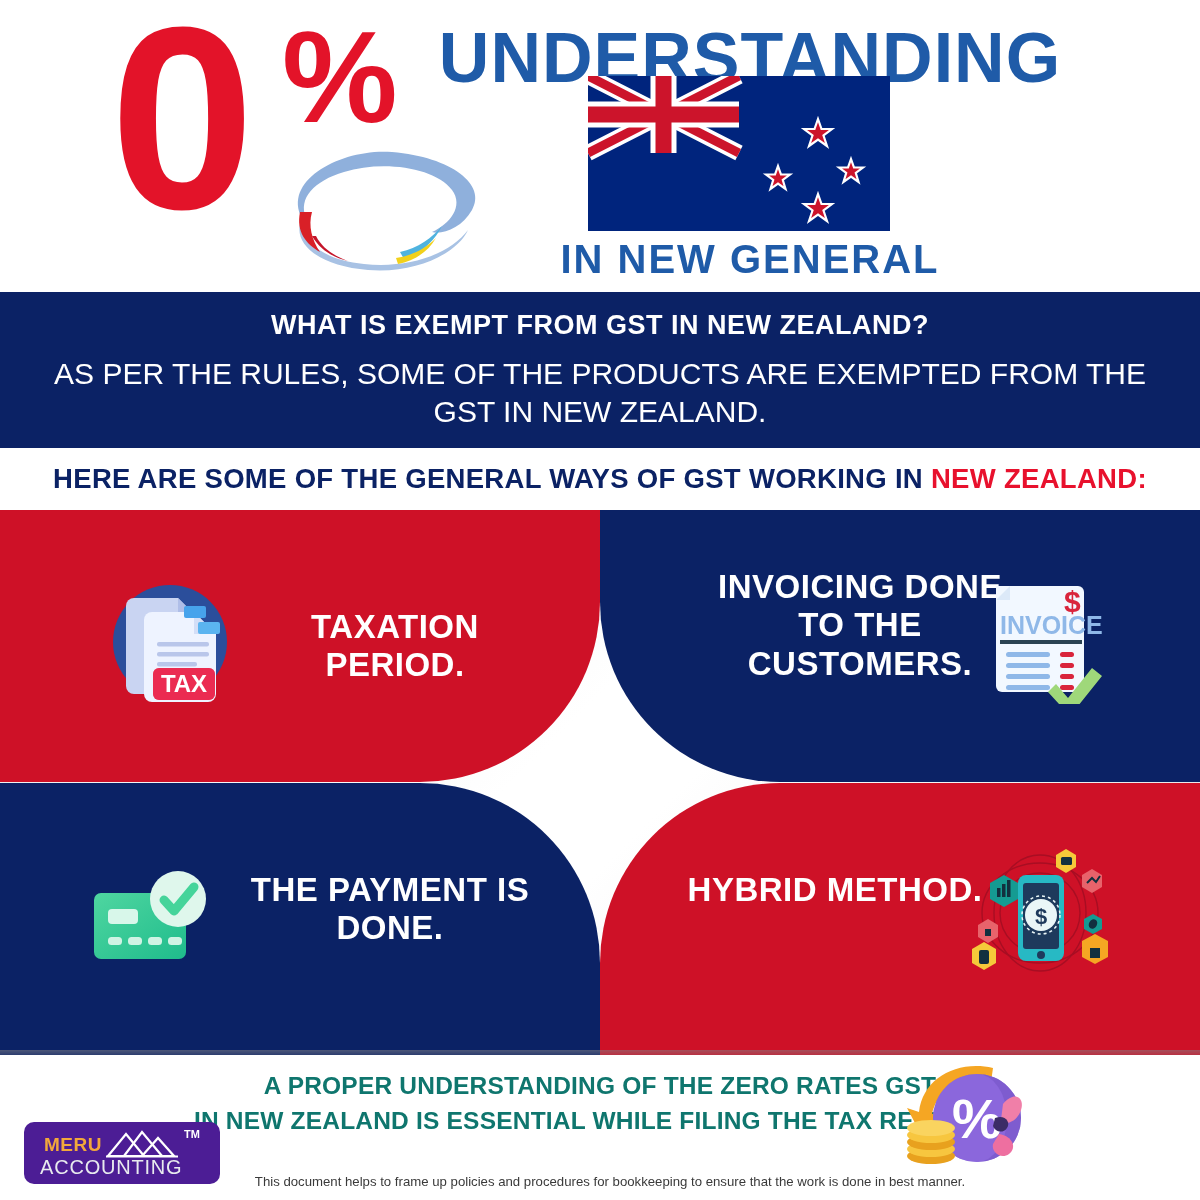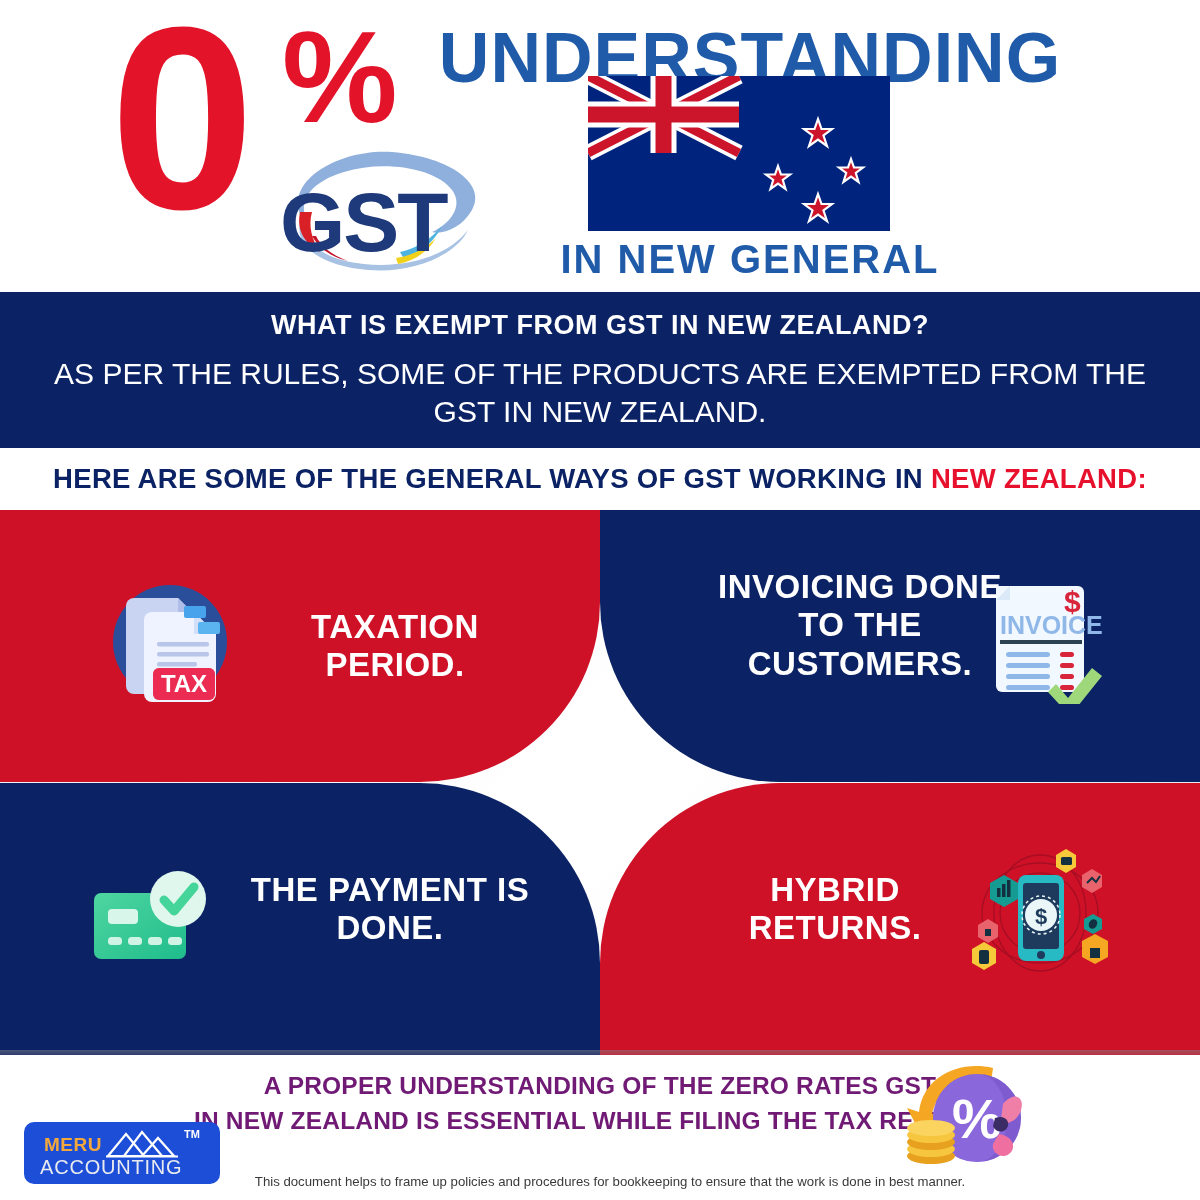--- a/index.html
+++ b/index.html
@@ -106,27 +106,27 @@
   .q-br .q-icon { left:360px; top:48px; width:160px; height:160px; }
 
   
   .footer {
     position:absolute; left:0; top:1055px; width:1200px; height:145px;
     background:#fff;
   }
   .footer-head {
     position:absolute; left:150px; top:14px; width:900px;
     text-align:center; font-size:24.5px; font-weight:bold;
-    color:#701a75; line-height:1.42; letter-spacing:0.2px;
+    color:#0f766e; line-height:1.42; letter-spacing:0.2px;
   }
   .footer-pct { position:absolute; left:895px; top:1px; width:135px; height:125px; }
 
   .meru-logo {
     position:absolute; left:24px; top:1122px; width:196px; height:62px;
-    background:#1d4ed8; border-radius:10px;
+    background:#4c1d95; border-radius:10px;
   }
   .meru-logo .m1 {
     position:absolute; left:20px; top:12px; font-size:19px;
     font-weight:bold; color:#F2A83B; letter-spacing:0.5px;
   }
   .meru-logo .m2 {
     position:absolute; left:16px; top:34px; font-size:20px;
     color:#E8EAEE; letter-spacing:0.8px;
   }
   .meru-logo .tm {
@@ -159,21 +159,20 @@
 
     <div class="gst-logo">
       <svg class="swoosh" viewBox="0 0 220 140">
         <path d="M30 78 C10 40 70 8 120 12 C180 17 215 45 200 70 C190 88 170 95 160 92 C178 84 192 66 180 50 C163 27 110 20 72 32 C42 41 26 58 34 78 Z" fill="#8FB0DC"></path>
         <path d="M34 78 C26 100 50 120 92 124 C140 129 180 112 196 90 C186 112 146 134 96 130 C48 126 18 104 30 78 Z" fill="#A8C2E4"></path>
         <path d="M28 72 C24 92 34 104 48 112 C40 100 36 86 40 72 Z" fill="#D92027"></path>
         <path d="M40 96 C48 110 62 118 76 121 C62 116 50 108 44 96 Z" fill="#C4152A"></path>
         <path d="M128 112 C146 108 160 98 170 86 C162 102 148 114 132 119 Z" fill="#4FB3DF"></path>
         <path d="M124 118 C140 116 154 108 164 98 C156 112 142 121 126 124 Z" fill="#F2D11B"></path>
       </svg>
-      <span class="gsttext">GST</span>
     </div>
 
     <div class="head-line1">UNDERSTANDING THE</div>
 
     <div class="nz-flag">
       <svg viewBox="0 0 302 155" width="302" height="155">
         <rect width="302" height="155" fill="#00247D"></rect>
 
         <g>
           <rect x="0" y="0" width="151" height="77" fill="#00247D"></rect>
@@ -275,21 +274,21 @@
             <rect x="78" y="76" width="14" height="8" rx="3.5"></rect>
           </g>
           <circle cx="88" cy="38" r="28" fill="#DFF7EC"></circle>
           <path d="M74 39 l10 11 l20 -24" stroke="#45D49A" stroke-width="9" fill="none" stroke-linecap="round" stroke-linejoin="round"></path>
         </svg>
       </div>
       <div class="q-label">THE PAYMENT IS DONE.</div>
     </div>
 
     <div class="quad q-br">
-      <div class="q-label">HYBRID RETURNS.</div>
+      <div class="q-label">HYBRID METHOD.</div>
       <div class="q-icon">
         <svg viewBox="0 0 160 160" width="160" height="160">
           <g stroke="#A80E23" fill="none" stroke-width="1.4">
             <ellipse cx="80" cy="82" rx="58" ry="50"></ellipse>
             <ellipse cx="80" cy="82" rx="46" ry="58"></ellipse>
             <circle cx="80" cy="82" r="40"></circle>
           </g>
 
           <rect x="58" y="44" width="46" height="86" rx="8" fill="#27B9C4"></rect>
           <rect x="63" y="52" width="36" height="66" rx="3" fill="#1E3A5C"></rect>

